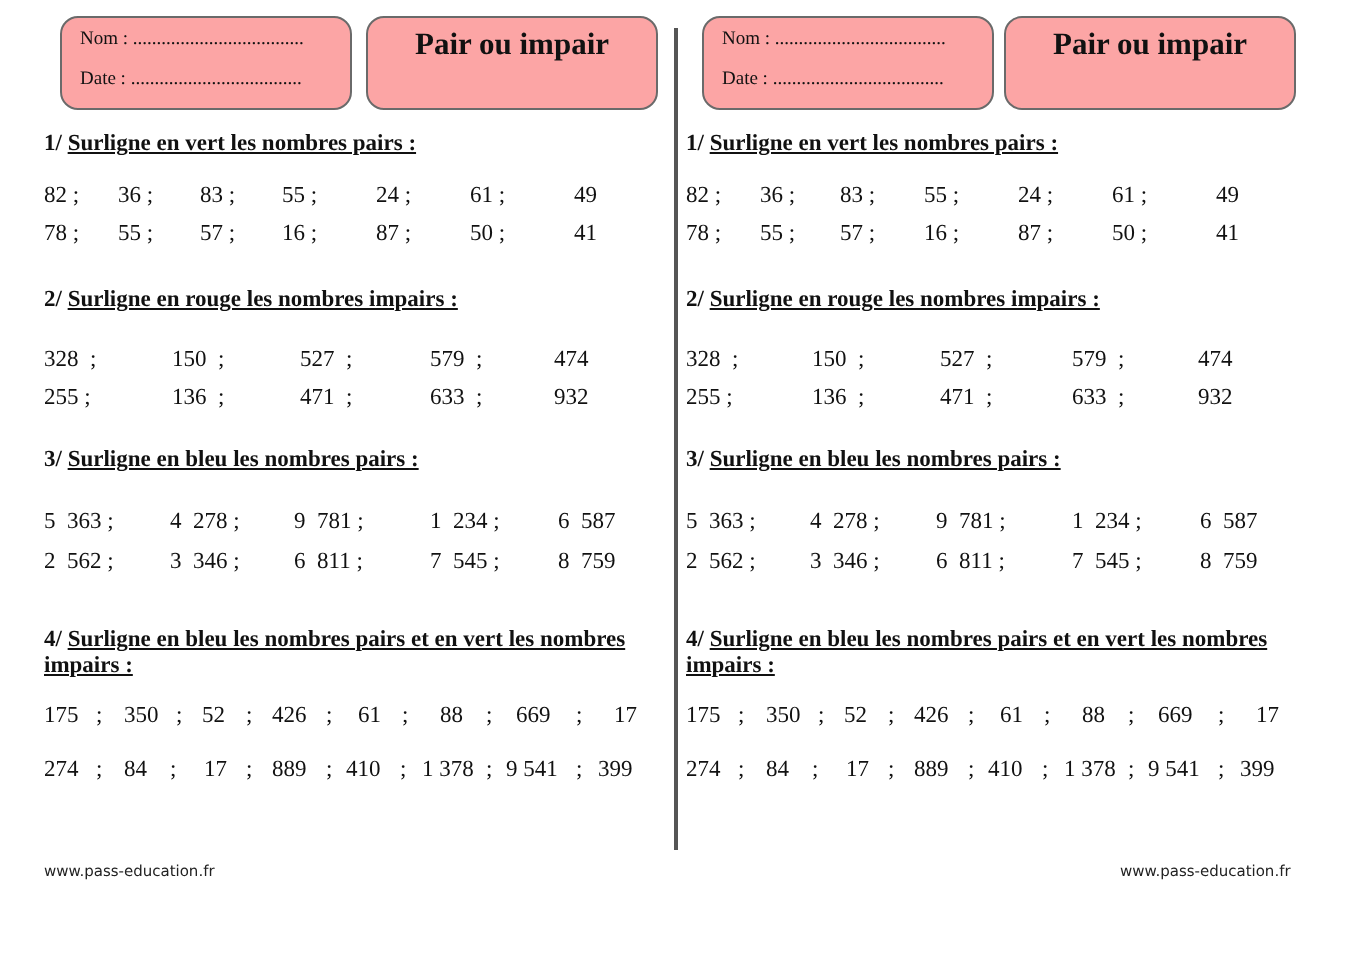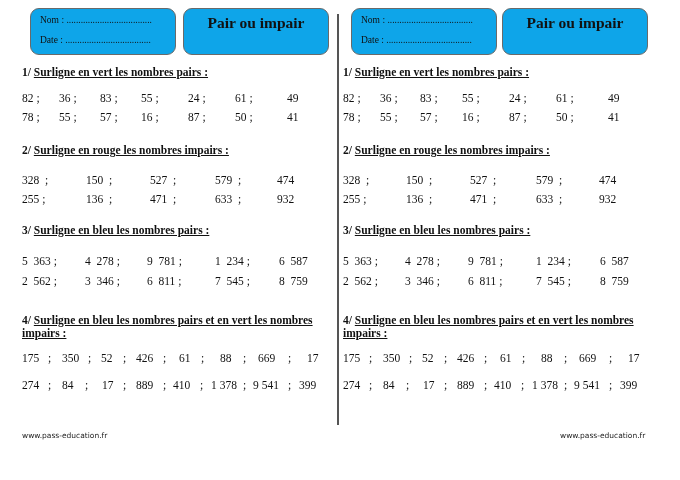--- a/index.html
+++ b/index.html
@@ -1,21 +1,21 @@
 <!DOCTYPE html>
 <html><head>
 <meta charset="utf-8">
 <style>
   html, body { margin:0; padding:0; }
   body { width:680px; height:480px; background:#ffffff; position:relative; overflow:hidden;
          font-family:"Liberation Serif", serif; color:#111; }
   .col { position:absolute; top:0; width:340px; height:480px; }
   .col.left { left:0; }
   .col.right { left:321px; }
-  .box { position:absolute; background:#0ea5e9; border:1.5px solid #6a6a6a; border-radius:9px; box-sizing:border-box; }
+  .box { position:absolute; background:#fca5a5; border:1.5px solid #6a6a6a; border-radius:9px; box-sizing:border-box; }
   .namebox { left:30px; top:8px; width:146px; height:47px; }
   .titlebox { left:183px; top:8px; width:146px; height:47px; }
   .field { position:absolute; left:9px; font-size:9.5px; white-space:nowrap; }
   .field.nom { top:6px; }
   .field.date { top:26px; }
   .title { position:absolute; left:0; right:0; top:5px; text-align:center; font-weight:bold; font-size:15.5px; }
   .heading { position:absolute; left:22px; font-weight:bold; font-size:11.5px; white-space:nowrap; }
   .heading .u { text-decoration:underline; }
   .row { position:absolute; left:22px; font-size:11.5px; white-space:nowrap; height:14px; }
   .row span { position:absolute; top:0; white-space:pre; }

